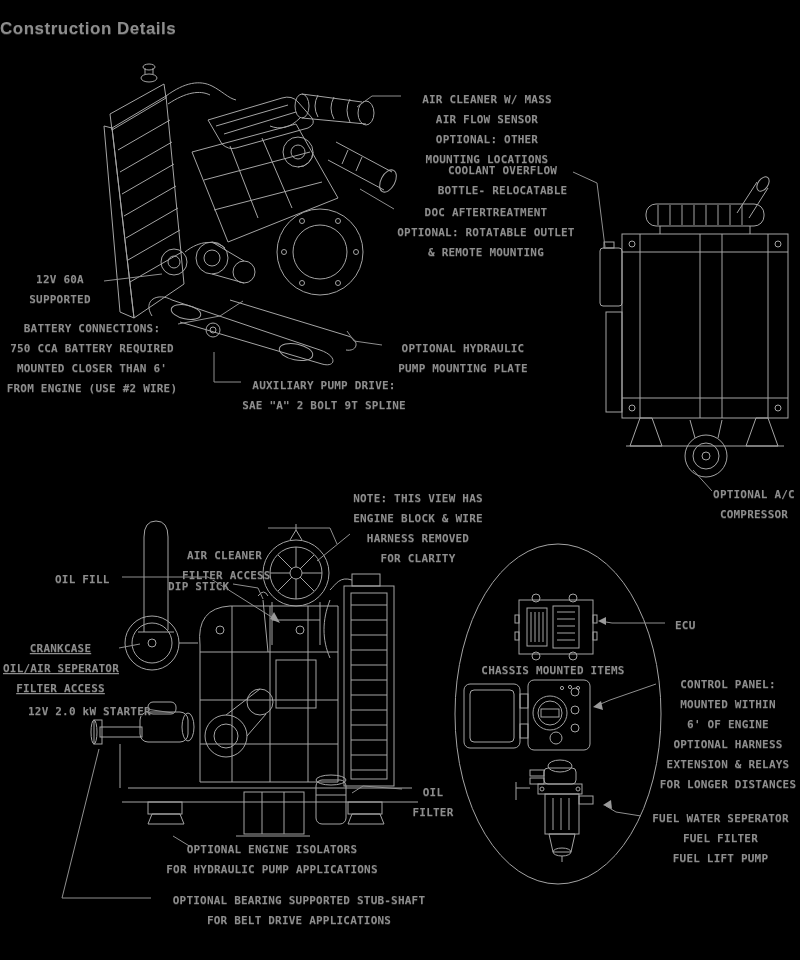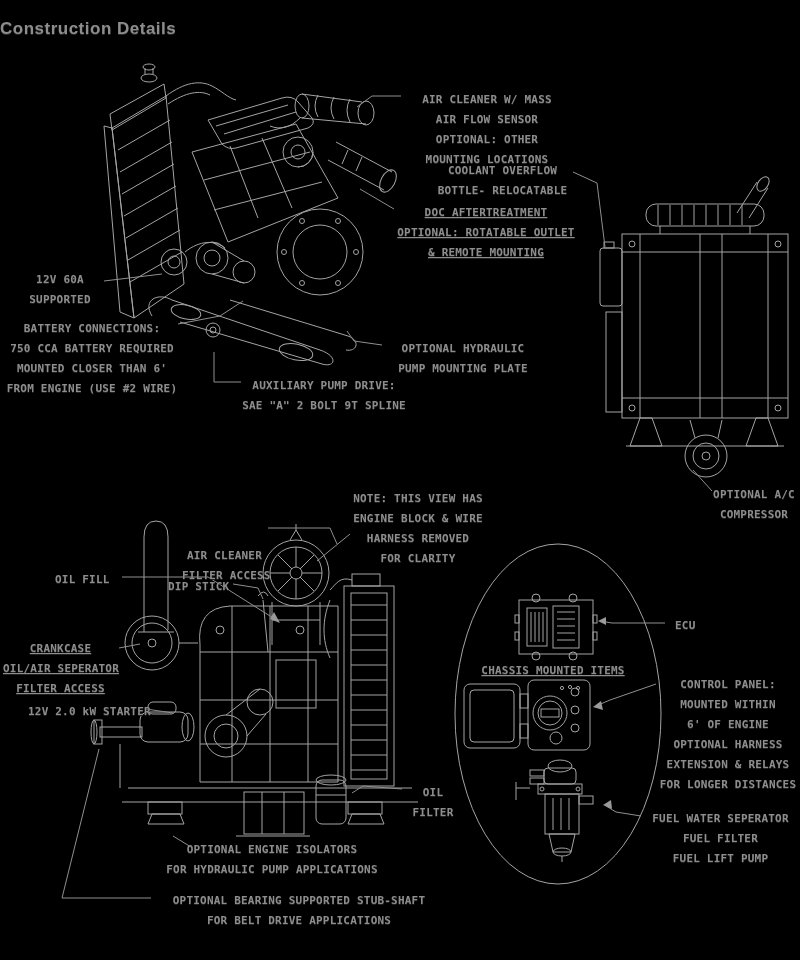--- a/index.html
+++ b/index.html
@@ -6,21 +6,21 @@
   .stage{position:relative;width:800px;height:960px;background:#000000;overflow:hidden;
          font-family:"DejaVu Sans Mono","Liberation Mono",monospace;}
   svg{position:absolute;left:0;top:0;}
   .title{position:absolute;left:0;top:19px;width:800px;text-align:left;
          font-family:"Liberation Sans","DejaVu Sans",sans-serif;
          font-weight:bold;font-size:17px;letter-spacing:.5px;color:#8d8d8d;
          text-shadow:0 1px 0 #2a2a2a;}
   .lbl{position:absolute;font-size:11px;font-weight:bold;line-height:20px;
        letter-spacing:.2px;color:#8d8d8d;white-space:pre;text-shadow:0 1px 0 #222;}
   .ctr{text-align:center;}
-  .ul{text-decoration:underline;text-align:center;}
+  .ul{text-align:center;}
   .art{stroke:#a4a4a4;fill:none;stroke-width:1;}
   .art2{stroke:#8f8f8f;fill:none;stroke-width:1;}
   .arrow{fill:#9a9a9a;stroke:none;}
 </style>
 </head>
 <body>
 
 <div class="stage">
 
 <svg width="800" height="960" viewBox="0 0 800 960">
@@ -322,21 +322,21 @@
 </svg>
 
 <div class="title">Construction Details</div>
 
 <div class="lbl ctr" style="left:403px;top:90px;width:168px;">AIR CLEANER W/ MASS
 AIR FLOW SENSOR
 OPTIONAL: OTHER
 MOUNTING LOCATIONS</div>
 <div class="lbl ctr" style="left:430px;top:161px;width:145px;">COOLANT OVERFLOW
 BOTTLE- RELOCATABLE</div>
-<div class="lbl ctr" style="left:393px;top:203px;width:186px;text-decoration:underline;">DOC AFTERTREATMENT
+<div class="lbl ctr" style="left:393px;top:203px;width:186px;">DOC AFTERTREATMENT
 OPTIONAL: ROTATABLE OUTLET
 &amp; REMOTE MOUNTING</div>
 <div class="lbl ctr" style="left:10px;top:270px;width:100px;">12V 60A
 SUPPORTED</div>
 <div class="lbl ctr" style="left:2px;top:319px;width:180px;">BATTERY CONNECTIONS:
 750 CCA BATTERY REQUIRED
 MOUNTED CLOSER THAN 6'
 FROM ENGINE (USE #2 WIRE)</div>
 <div class="lbl ctr" style="left:384px;top:339px;width:158px;">OPTIONAL HYDRAULIC
 PUMP MOUNTING PLATE</div>

